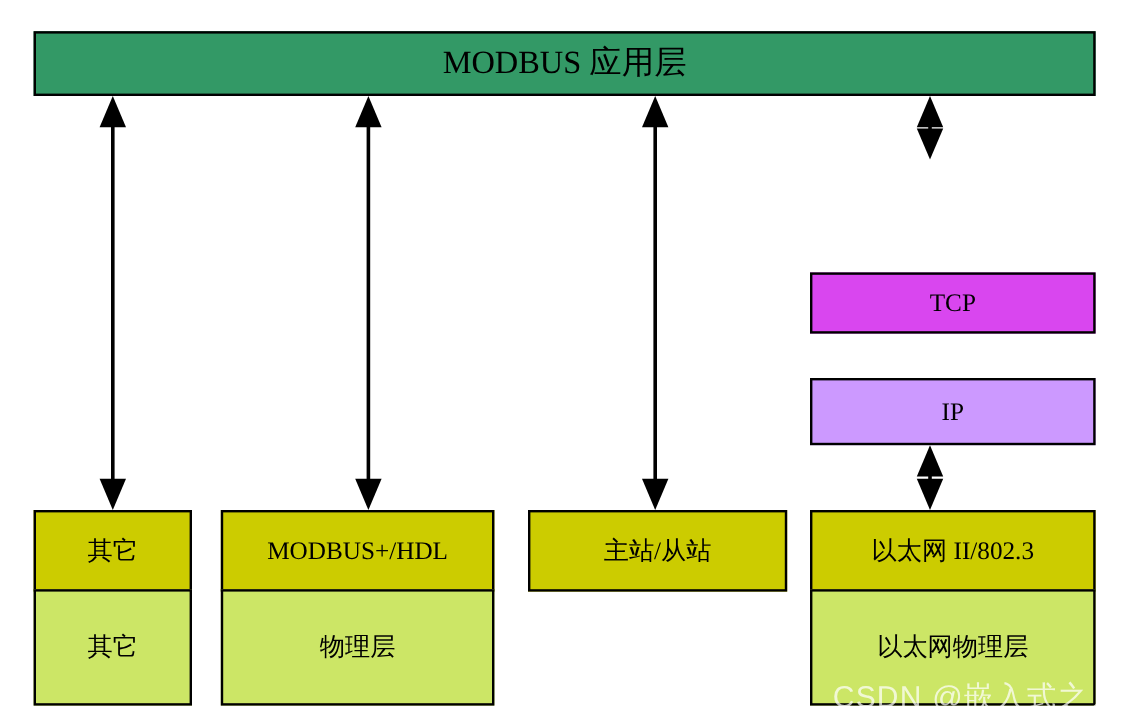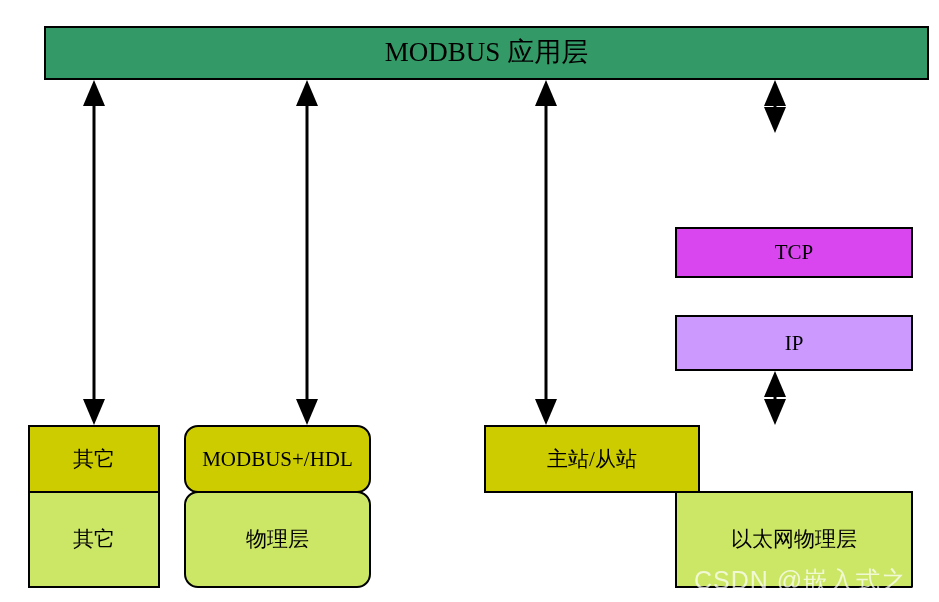--- a/index.html
+++ b/index.html
@@ -30,21 +30,21 @@
     align-items: center;
     justify-content: center;
     text-align: center;
     color: #000000;
     line-height: 1.25;
     white-space: pre-line;
   }
 
   
   .app-layer {
-    left: 44px;
+    left: 28px;
     top: 26px;
     width: 885px;
     height: 54px;
     background: #339966;
     font-size: 27px;
   }
 
   
   .modbus-tcp {
     left: 640px;
@@ -80,22 +80,22 @@
   }
   
   .phy-cell {
     background: #cce666;
     top: 491px;
     height: 97px;
     font-size: 21px;
   }
 
   .col1 { left: 28px;  width: 132px; }
-  .col2 { left: 184px; width: 187px; border-radius: 14px; }
-  .col3 { left: 440px; width: 216px; margin-left: 44px; }
+  .col2 { left: 184px; width: 228px; }
+  .col3 { left: 440px; width: 216px; }
   .col4 { left: 675px; width: 238px; }
 
   
   #arrow-layer {
     position: absolute;
     left: 0; top: 0;
     width: 939px;
     height: 602px;
     pointer-events: none;
   }
@@ -156,20 +156,21 @@
   <div class="box tcp-box">TCP</div>
 
   <div class="box ip-box">IP</div>
 
   <div class="box link-cell col1">其它</div>
 
   <div class="box link-cell col2">MODBUS+/HDL</div>
 
   <div class="box link-cell col3">主站/从站</div>
 
+  <div class="box link-cell col4">以太网 II/802.3</div>
 
   <div class="box phy-cell col1">其它</div>
 
   <div class="box phy-cell col2">物理层</div>
 
 
   <div class="box phy-cell col4">以太网物理层</div>
 
   <div class="watermark">CSDN @嵌入式之入坑笔记</div>
 

